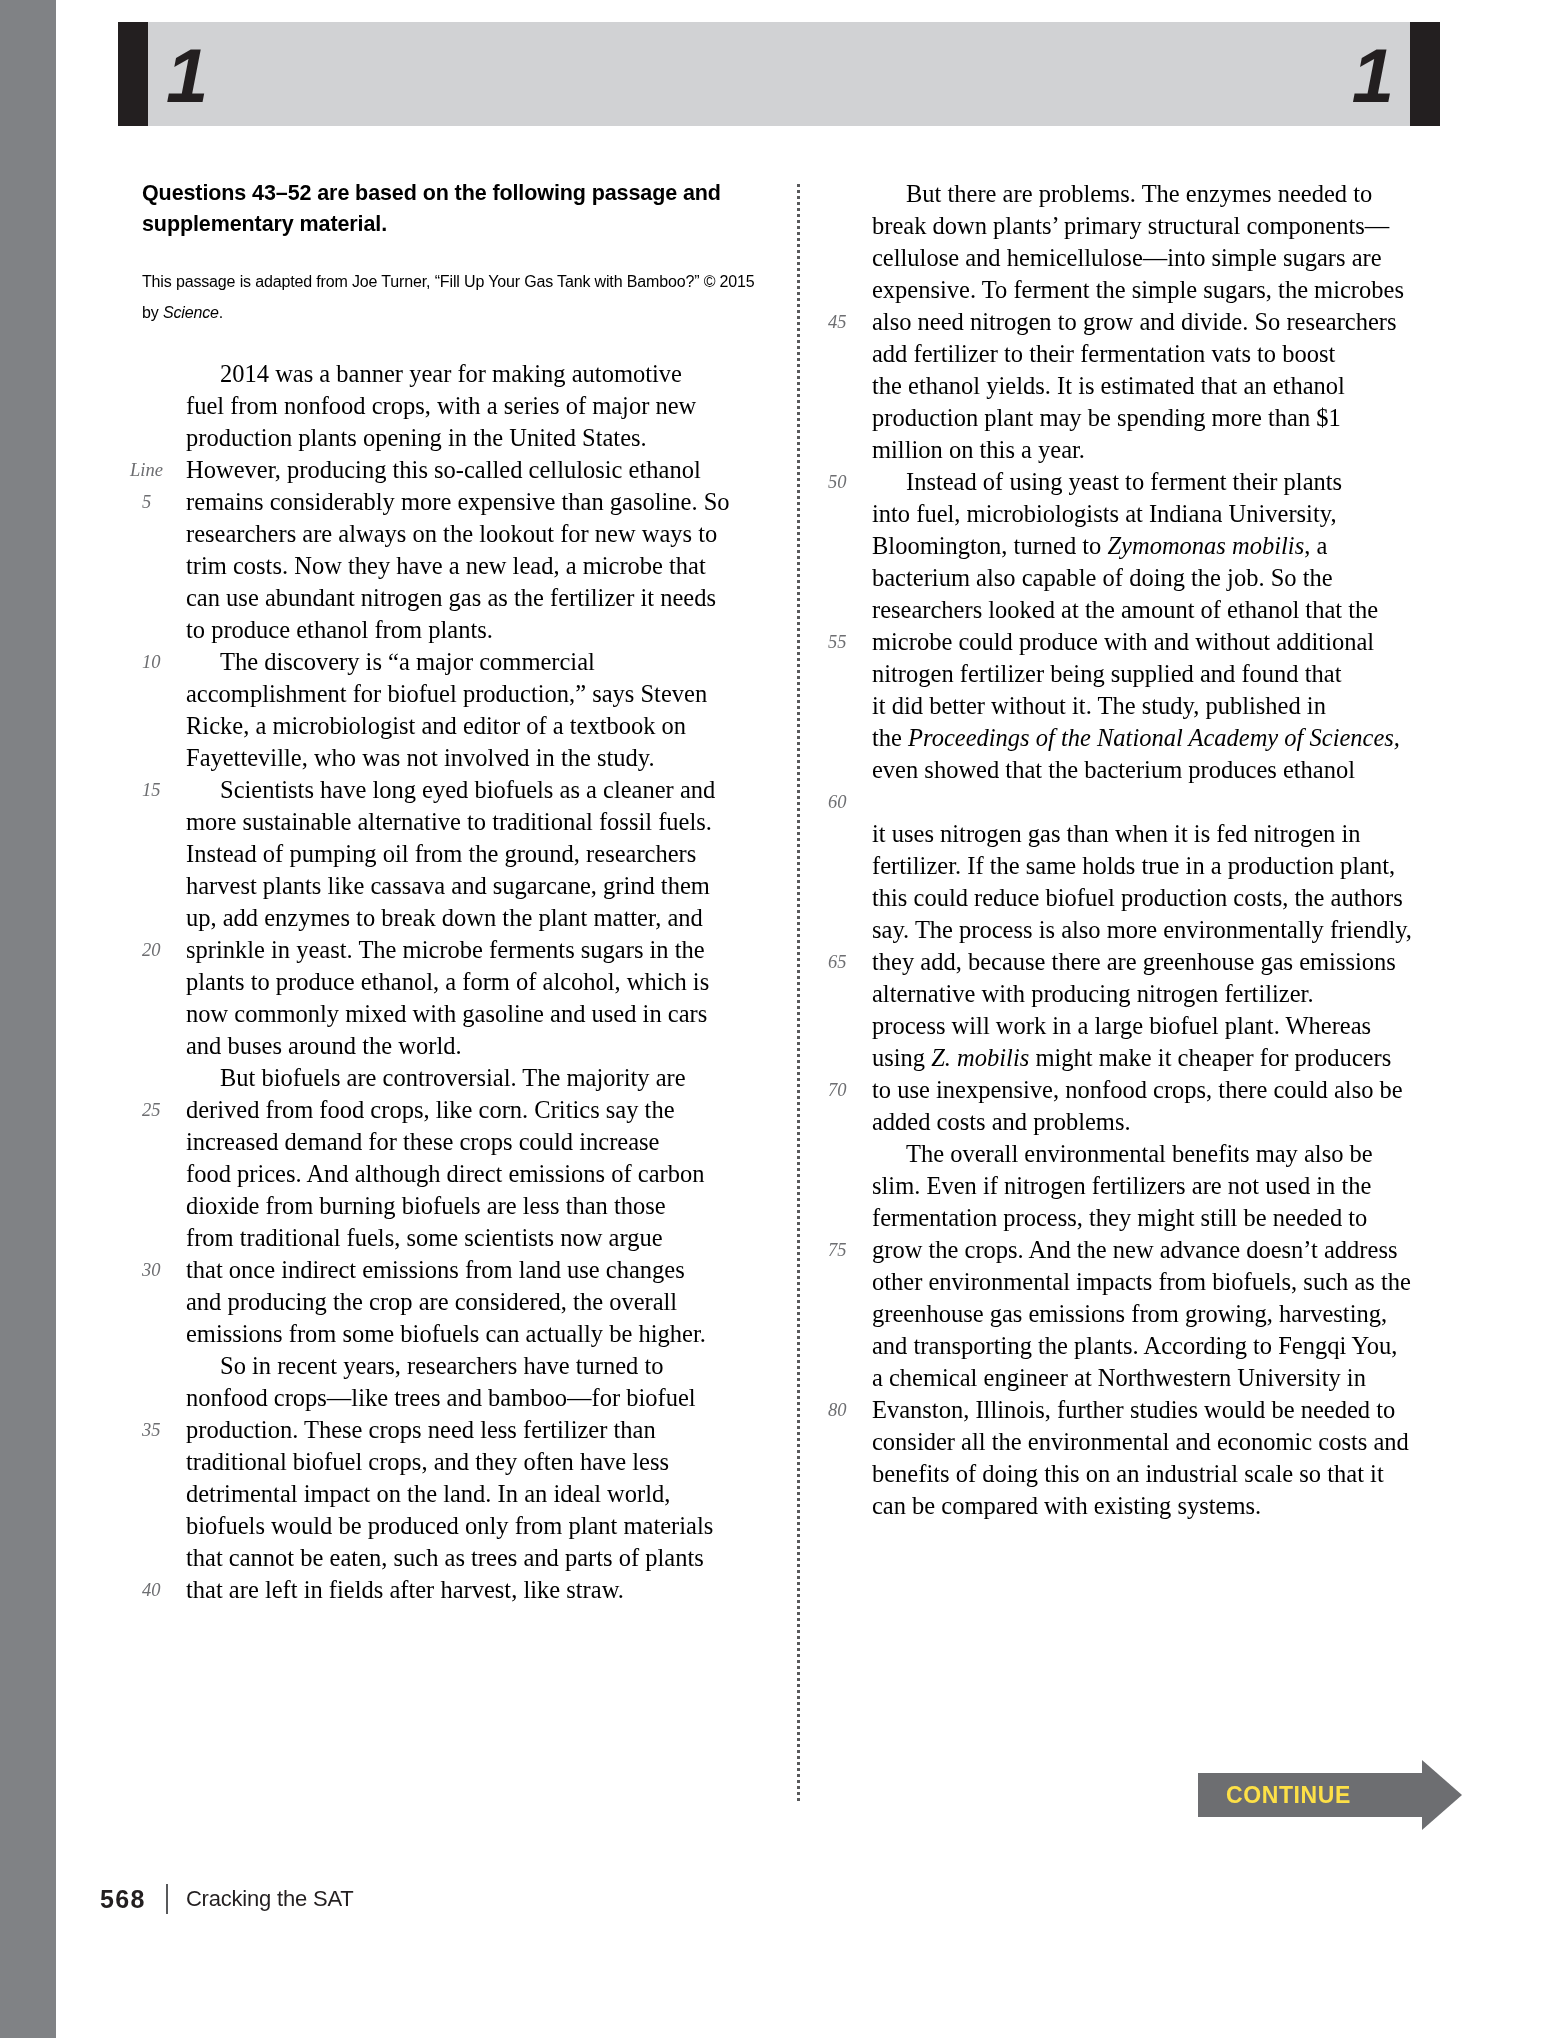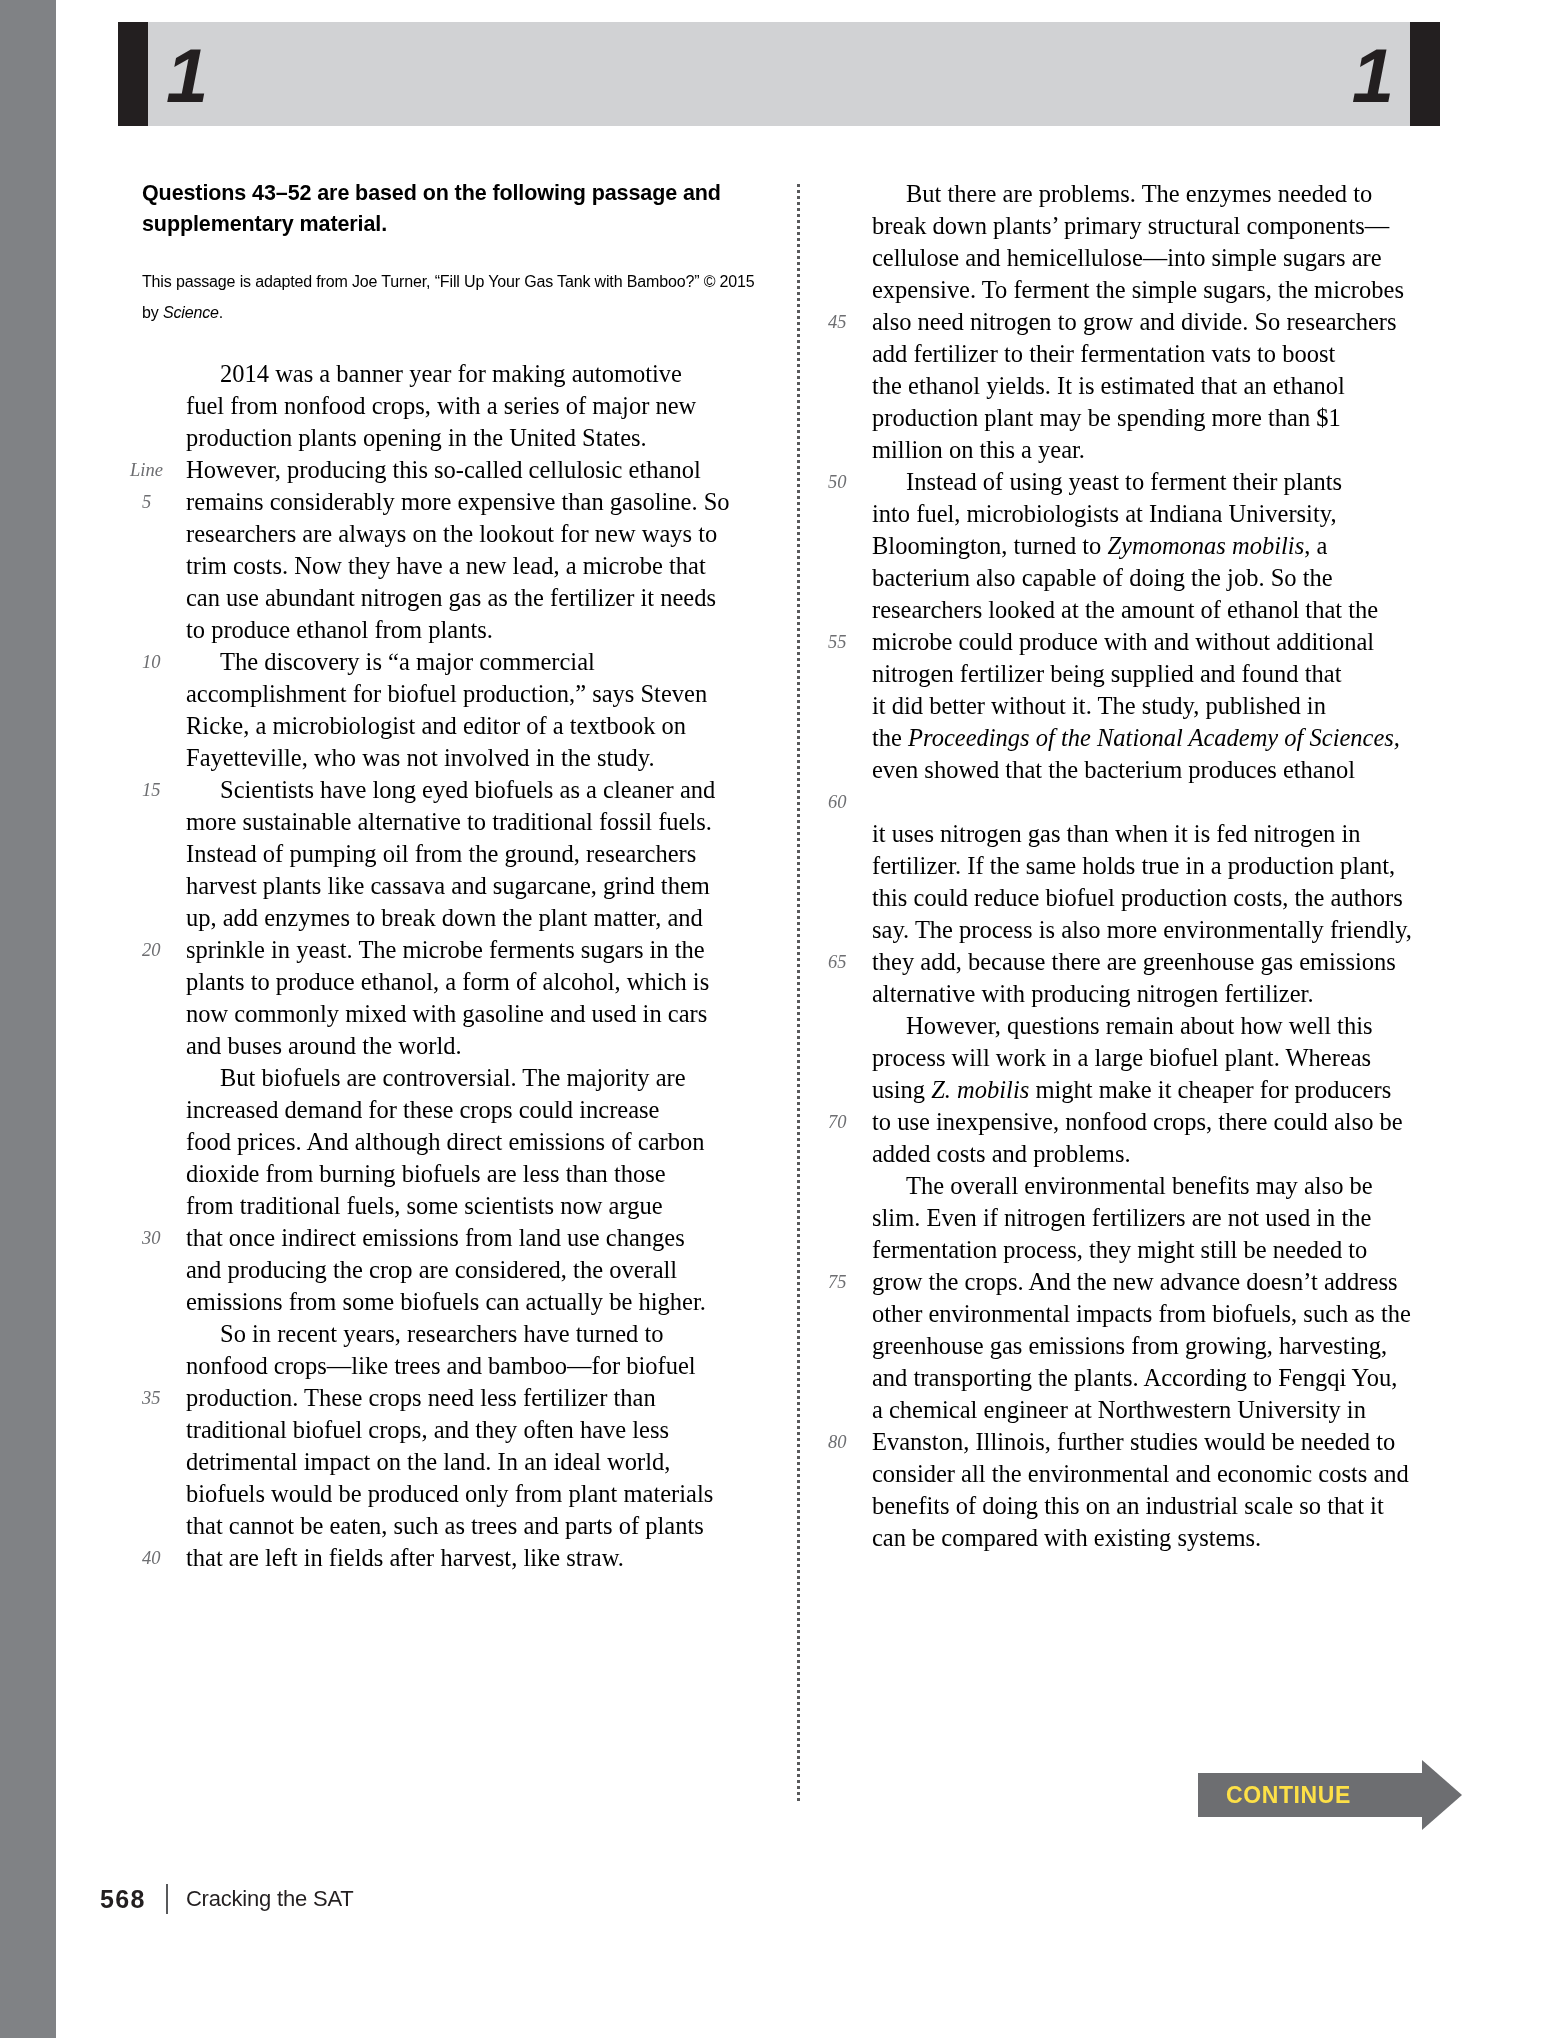--- a/index.html
+++ b/index.html
@@ -285,20 +285,24 @@
         <div class="pline">
           <span class="txt">now commonly mixed with gasoline and used in cars</span>
         </div>
         <div class="pline">
           <span class="txt">and buses around the world.</span>
         </div>
         <div class="pline indent">
           <span class="txt">But biofuels are controversial. The majority are</span>
         </div>
         <div class="pline">
+          <span class="lnum">25</span>
+          <span class="txt">derived from food crops, like corn. Critics say the</span>
+        </div>
+        <div class="pline">
           <span class="txt">increased demand for these crops could increase</span>
         </div>
         <div class="pline">
           <span class="txt">food prices. And although direct emissions of carbon</span>
         </div>
         <div class="pline">
           <span class="txt">dioxide from burning biofuels are less than those</span>
         </div>
         <div class="pline">
           <span class="txt">from traditional fuels, some scientists now argue</span>
@@ -418,23 +422,20 @@
         </div>
         <div class="pline">
           <span class="txt">say. The process is also more environmentally friendly,</span>
         </div>
         <div class="pline">
           <span class="lnum">65</span>
           <span class="txt">they add, because there are greenhouse gas emissions</span>
         </div>
         <div class="pline">
           <span class="txt">alternative with producing nitrogen fertilizer.</span>
-        </div>
-        <div class="pline indent">
-          <span class="txt">However, questions remain about how well this</span>
         </div>
         <div class="pline">
           <span class="txt">process will work in a large biofuel plant. Whereas</span>
         </div>
         <div class="pline">
           <span class="txt">using <i>Z. mobilis</i> might make it cheaper for producers</span>
         </div>
         <div class="pline">
           <span class="lnum">70</span>
           <span class="txt">to use inexpensive, nonfood crops, there could also be</span>

